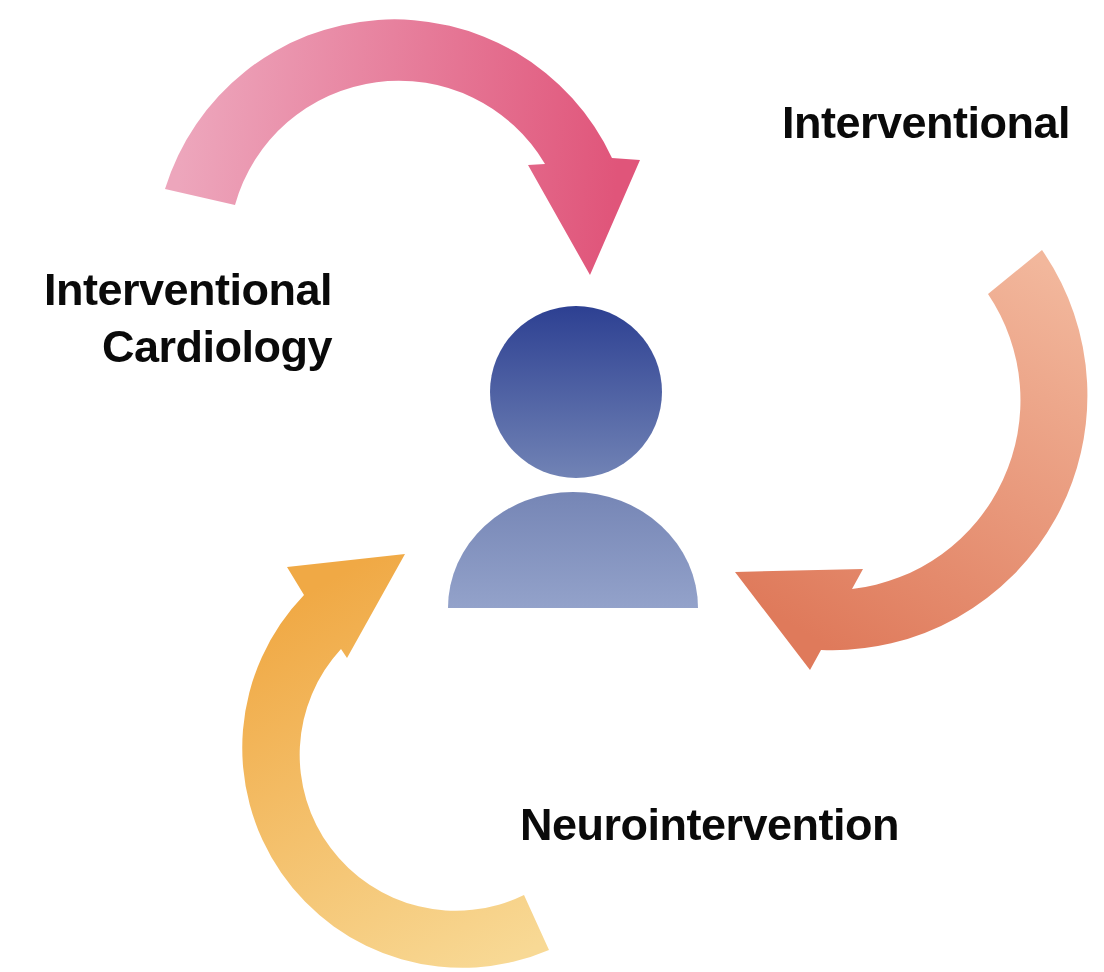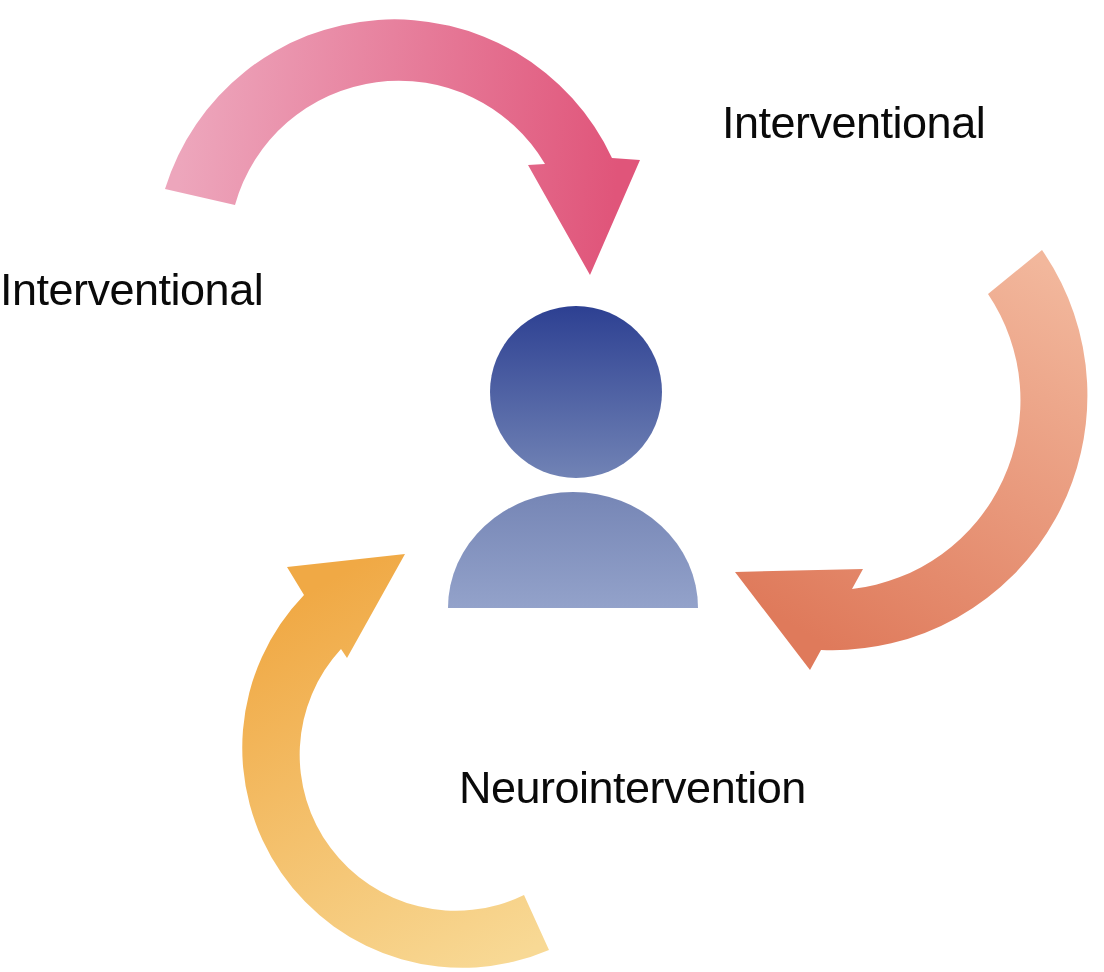--- a/index.html
+++ b/index.html
@@ -19,30 +19,30 @@
     position: absolute;
     left: 0;
     top: 0;
     width: 1104px;
     height: 972px;
     display: block;
   }
   .label {
     position: absolute;
     color: #0a0a0a;
-    font-weight: 400;
+    font-weight: 700;
     font-size: 45px;
     line-height: 57px;
-    text-align: left;
+    text-align: right;
     letter-spacing: -0.5px;
     white-space: nowrap;
   }
   .label-cardiology { left: 0px;   top: 261px; width: 332px; }
   .label-radiology  { left: 722px; top: 94px;  width: 348px; }
-  .label-neuro      { left: 459px; top: 759px; width: 440px; }
+  .label-neuro      { left: 459px; top: 796px; width: 440px; }
 </style>
 </head>
 <body>
 
 <div class="canvas">
 
   <svg class="diagram-svg" viewBox="0 0 1104 972" aria-hidden="true">
     <defs>
       <linearGradient id="gradPink" gradientUnits="userSpaceOnUse" x1="180" y1="160" x2="615" y2="200">
         <stop offset="0" stop-color="#eda6bc"></stop>
@@ -85,20 +85,21 @@
              Z"></path>
 
     <g>
       <circle cx="576" cy="392" r="86" fill="url(#gradHead)"></circle>
       <path fill="url(#gradBody)" d="M 448,608 A 125,116 0 0 1 698,608 Z"></path>
     </g>
   </svg>
 
   <div class="label label-cardiology">
     <div>Interventional</div>
+    <div>Cardiology</div>
   </div>
 
   <div class="label label-radiology">
     <div>Interventional</div>
   </div>
 
   <div class="label label-neuro">
     <div>Neurointervention</div>
   </div>
 

